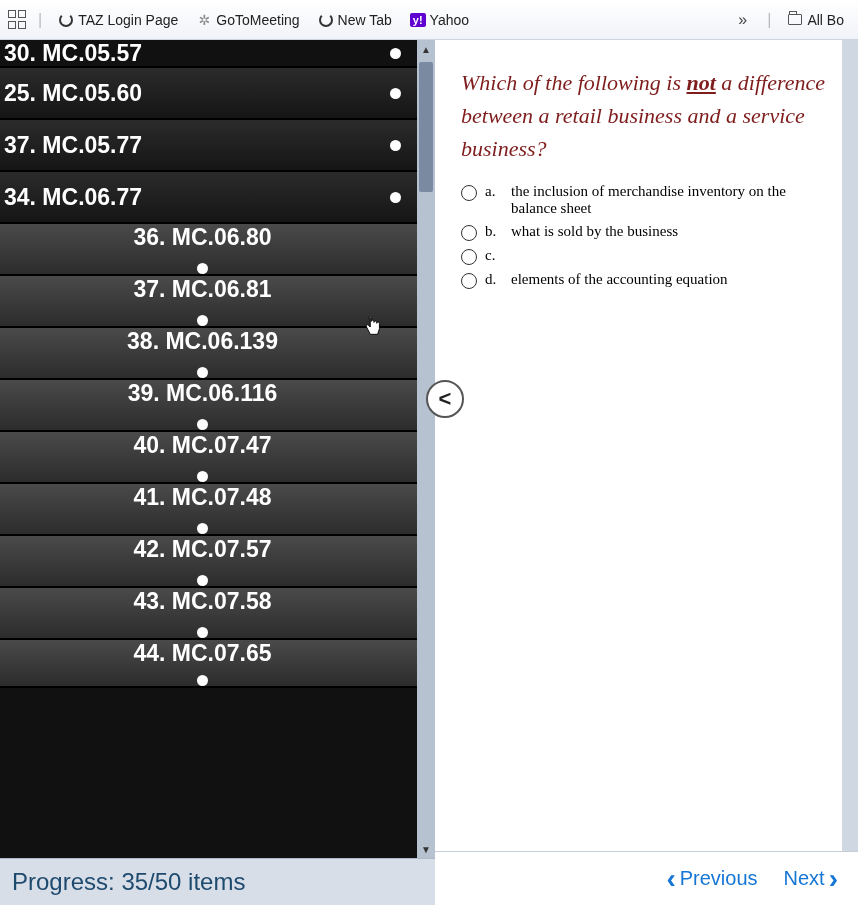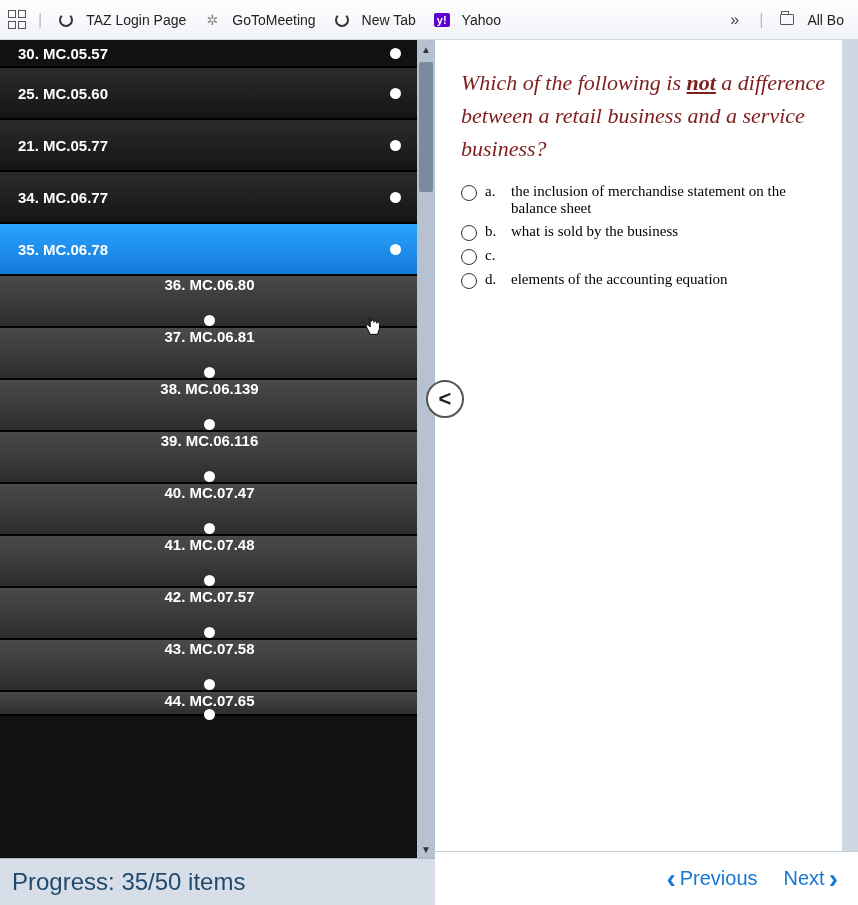--- a/index.html
+++ b/index.html
@@ -21,21 +21,21 @@
       padding: 0 8px;
       gap: 6px;
       overflow: hidden;
       white-space: nowrap;
     }
     .app-squares {
       width:20px;height:20px;display:flex;flex-wrap:wrap;gap:2px;
     }
     .app-squares span{width:8px;height:8px;border:1px solid #555;}
     .bm {
-      display:flex;align-items:center;gap:12px;
+      display:flex;align-items:center;gap:4px;
       font-size:14px;color:#222;padding:2px 6px;cursor:pointer;
     }
     .bm .ico{width:16px;height:16px;display:flex;align-items:center;justify-content:center;}
     .reload-ico{border:2px solid #333;border-top-color:transparent;border-radius:50%;width:14px;height:14px;display:inline-block;}
     .gtm-ico{color:#888;}
     .y-ico{background:#5f01d1;color:#fff;font-size:11px;font-weight:bold;padding:1px 3px;border-radius:2px;}
     .chev-right{margin-left:auto;color:#444;padding:0 10px;font-size:16px;}
     .divider{color:#bbb;padding:0 4px;}
     .folder-ico{width:14px;height:11px;border:1.5px solid #555;border-radius:1px;display:inline-block;position:relative;}
     .folder-ico::before{content:"";position:absolute;top:-4px;left:0;width:6px;height:3px;border:1.5px solid #555;border-bottom:none;border-radius:1px 1px 0 0;}
@@ -48,21 +48,21 @@
       width: 435px;
       background:#111;
       display:flex;flex-direction:column;
       position:relative;
     }
     .list-scroll{
       flex:1;overflow:hidden;position:relative;
     }
     .item {
       height:52px;display:flex;align-items:center;justify-content:space-between;
-      color:#fff;font-size:15px;font-weight:bold;padding:0 34px 0 18px;
+      color:#fff;font-size:23px;font-weight:bold;padding:0 34px 0 4px;
       border-bottom:2px solid #000;cursor:pointer;
       background: linear-gradient(#2b2b2b,#151515);
     }
     .item.sel { background: linear-gradient(#2aa3ff,#147ad9); }
     .item.alt { background: linear-gradient(#4a4a4a,#2c2c2c); flex-direction: column; }
     .item.cut { height:28px; overflow:hidden; background:#111;}
     .dot{width:11px;height:11px;border-radius:50%;background:#fff;flex:0 0 11px;}
     .cursor-ico{width:22px;height:26px;position:absolute;left:362px;top:274px;pointer-events:none;}
     .scroll-track{position:absolute;right:0;top:0;bottom:0;width:18px;background:#b7c2d1;}
     .scroll-up,.scroll-dn{height:18px;background:#b7c2d1;display:flex;align-items:center;justify-content:center;color:#333;font-size:10px;}
@@ -143,31 +143,27 @@
     <div class="list-scroll">
       <div class="item cut">
         <span>30. MC.05.57</span>
         <span class="dot"></span>
       </div>
       <div class="item">
           <span>25. MC.05.60</span>
           <span class="dot"></span>
         </div>
       <div class="item">
-          <span>21. MC.05.77</span>
+          <span>37. MC.05.77</span>
           <span class="dot"></span>
         </div>
       <div class="item">
           <span>34. MC.06.77</span>
           <span class="dot"></span>
         </div>
-      <div class="item sel">
-          <span>35. MC.06.78</span>
-          <span class="dot"></span>
-        </div>
       <div class="item alt">
           <span>36. MC.06.80</span>
           <span class="dot"></span>
         </div>
       <div class="item alt">
           <span>37. MC.06.81</span>
           <span class="dot"></span>
         </div>
       <div class="item alt">
           <span>38. MC.06.139</span>
@@ -186,21 +182,21 @@
           <span class="dot"></span>
         </div>
       <div class="item alt">
           <span>42. MC.07.57</span>
           <span class="dot"></span>
         </div>
       <div class="item alt">
           <span>43. MC.07.58</span>
           <span class="dot"></span>
         </div>
-      <div class="item alt" style="height:24px">
+      <div class="item alt" style="height:48px">
           <span>44. MC.07.65</span>
           <span class="dot"></span>
         </div>
 
       <svg class="cursor-ico" viewBox="0 0 24 28">
         <path d="M9 4 v10 l-2-2 c-1-1-3 0-2 2 l4 8 h8 l2-6 v-6 c0-2-3-2-3 0 v-1 c0-2-3-2-3 0 v-1 c0-2-3-2-3 0 V4 c0-2-3-2-3 0 z" fill="#fff" stroke="#000" stroke-width="1"></path>
       </svg>
 
       <div class="scroll-track">
         <div class="scroll-up">▲</div>
@@ -220,21 +216,21 @@
 
   <div class="content">
     <div class="qwrap">
       <p class="qtext">
         <span>Which of the following is </span><u>not</u><span> a difference between a retail business and a service business?</span>
       </p>
       <div class="opts">
         <div class="opt">
           <span class="radio"></span>
           <span class="lab">a.</span>
-          <span class="txt">the inclusion of merchandise statement on the balance sheet</span>
+          <span class="txt">the inclusion of merchandise inventory on the balance sheet</span>
         </div>
         <div class="opt">
           <span class="radio"></span>
           <span class="lab">b.</span>
           <span class="txt">what is sold by the business</span>
         </div>
         <div class="opt">
           <span class="radio"></span>
           <span class="lab">c.</span>
         </div>

